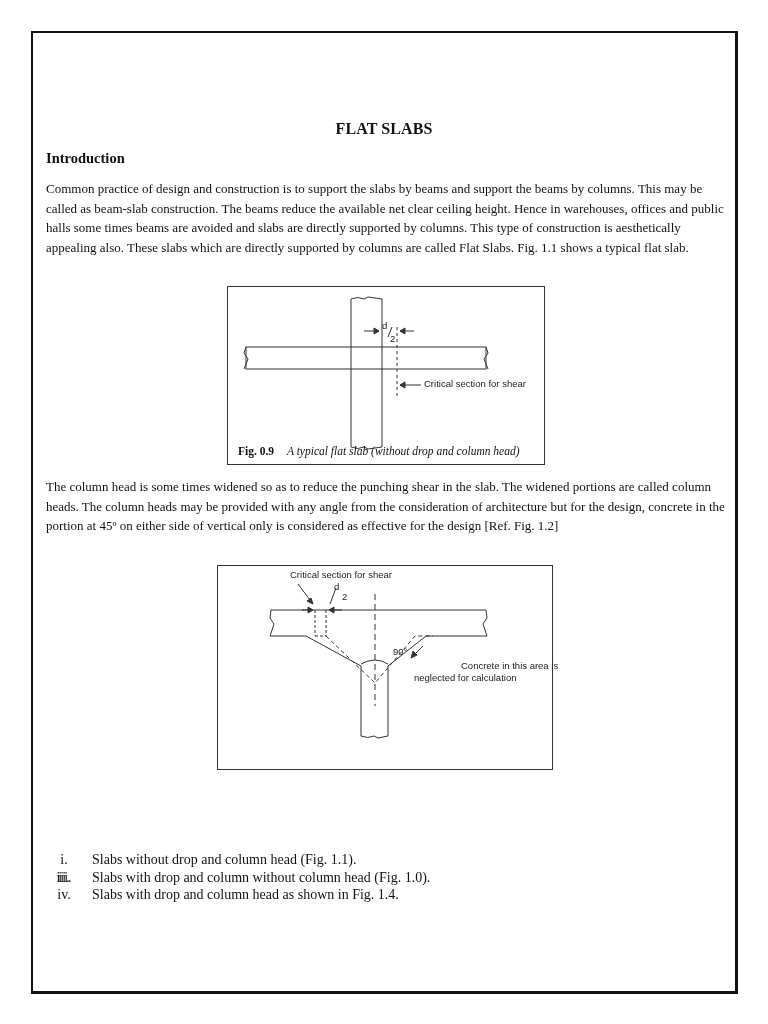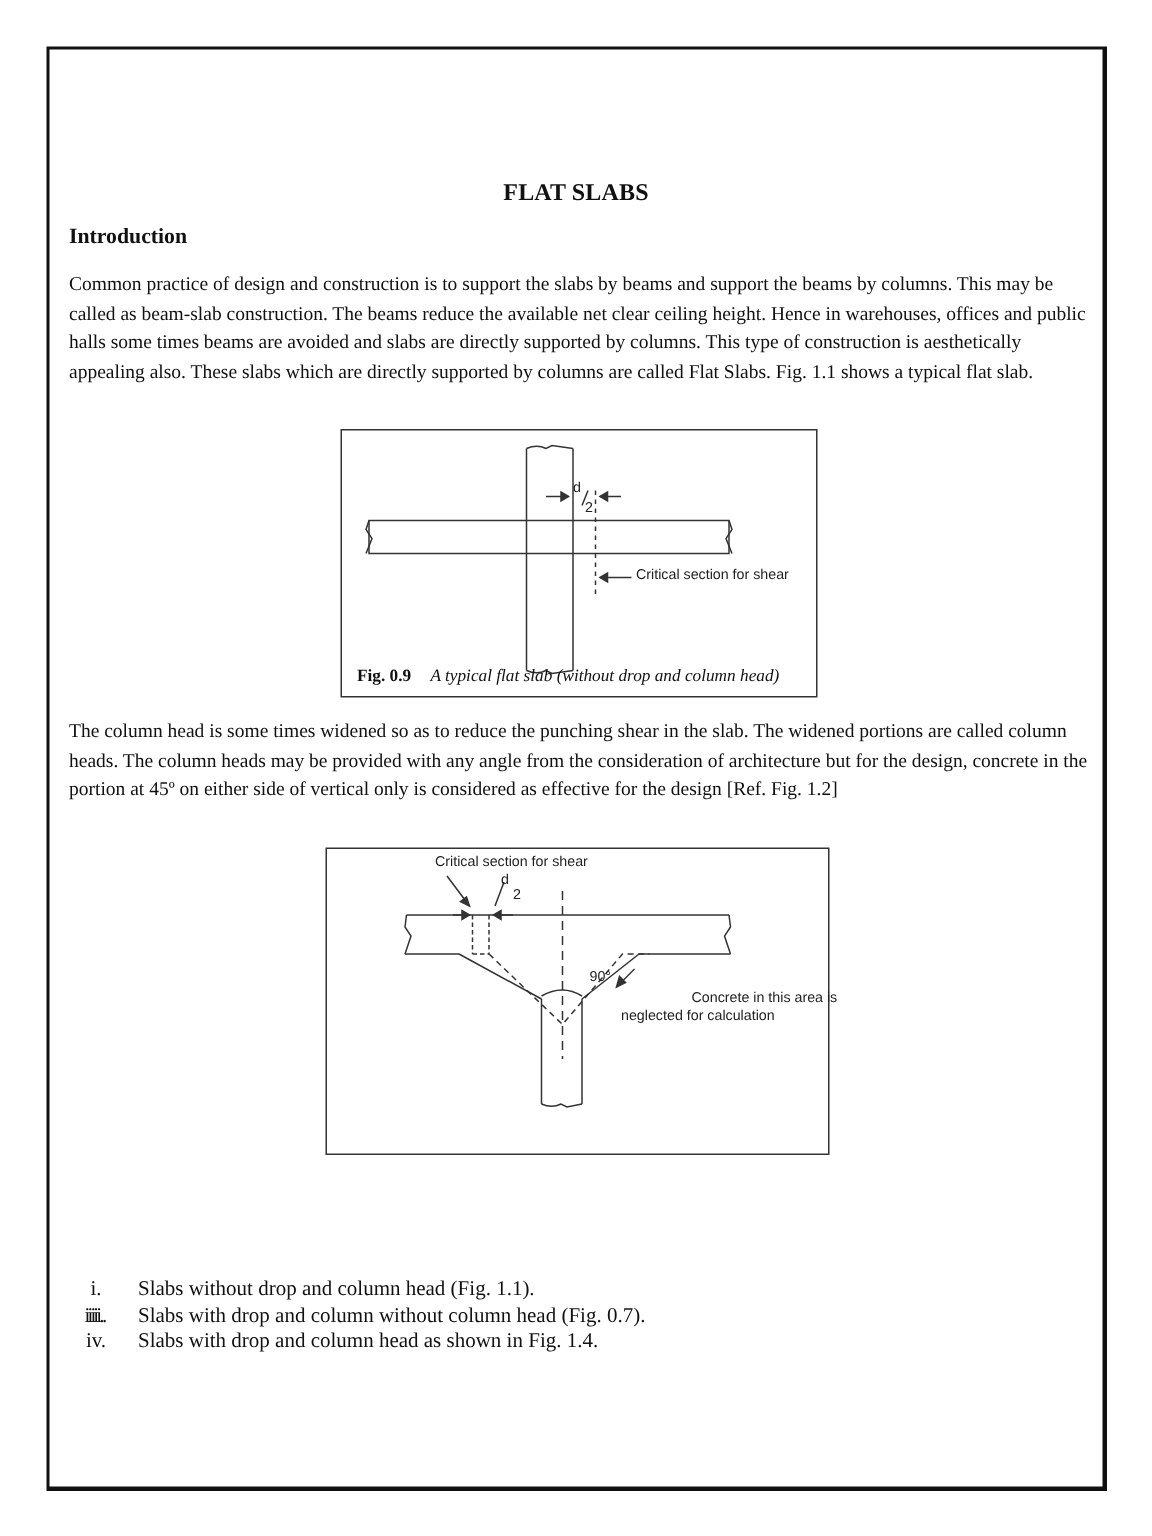--- a/index.html
+++ b/index.html
@@ -109,17 +109,17 @@
     <span class="lbl" style="left:124px;top:25px;">2</span>
     <span class="lbl" style="left:159px;top:80px;margin-left:16px;">90°</span>
     <span class="lbl" style="left:196px;top:94px;margin-left:47px;">Concrete in this area is</span>
     <span class="lbl" style="left:196px;top:106px;">neglected for calculation</span>
   </div>
 
 
   <ul class="list">
     <li><span class="marker">i.</span><span>Slabs without drop and column head (Fig. 1.1).</span></li>
     <li><span class="marker">ii.</span></li>
-    <li><span class="marker">iii.</span><span>Slabs with drop and column without column head (Fig. 0.7).</span></li>
+    <li><span class="marker">iii.</span><span>Slabs with drop and column without column head (Fig. 1.0).</span></li>
     <li><span class="marker">iv.</span><span>Slabs with drop and column head as shown in Fig. 1.4.</span></li>
   </ul>
 
 </div>
 
 </body></html>

